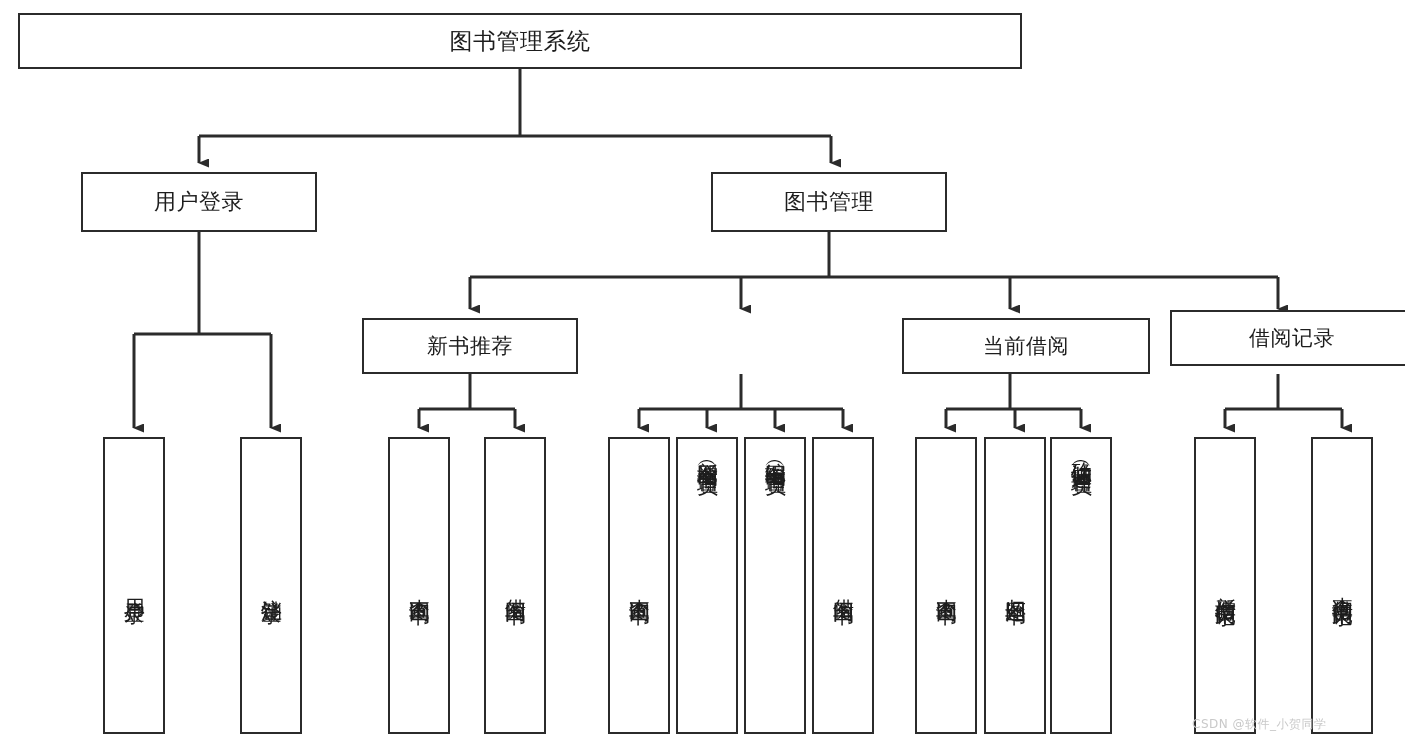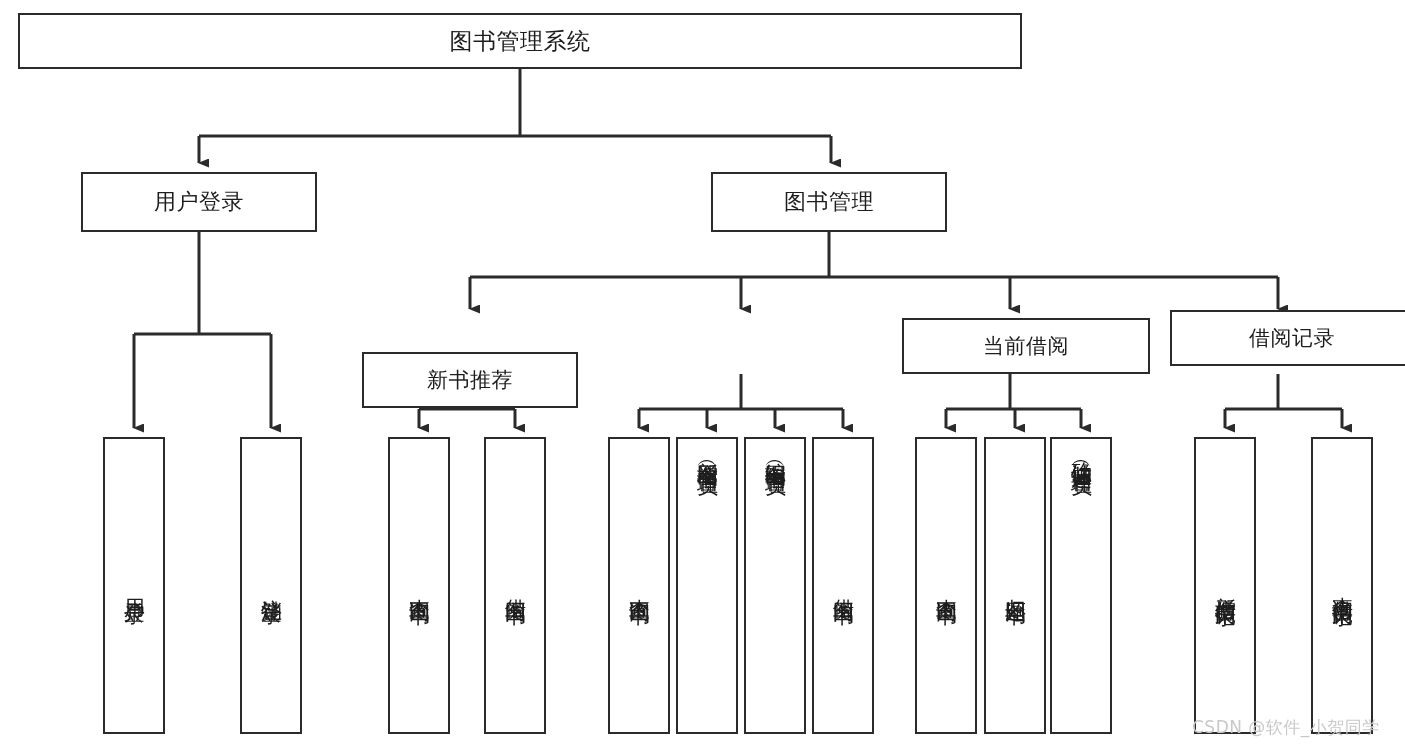--- a/index.html
+++ b/index.html
@@ -61,21 +61,21 @@
     align-items: center;
     padding-top: 0;
   }
   .lvl-root .node-label { font-size: 23px; }
   .lvl-2 .node-label { font-size: 22px; }
   .lvl-3 .node-label { font-size: 21px; }
   .lvl-leaf .node-label { font-size: 21px; }
   .watermark {
     position: absolute;
     color: #c9c9c9;
-    font-size: 17px;
+    font-size: 12px;
     white-space: nowrap;
     letter-spacing: 0.5px;
     pointer-events: none;
   }
 </style>
 </head>
 <body>
 
 <div id="diagram-root">
 
@@ -146,21 +146,21 @@
   </div>
 
   <div class="node-box horizontal lvl-2" style="left:81px; top:172px; width:236px; height:60px;">
     <span class="node-label">用户登录</span>
   </div>
 
   <div class="node-box horizontal lvl-2" style="left:711px; top:172px; width:236px; height:60px;">
     <span class="node-label">图书管理</span>
   </div>
 
-  <div class="node-box horizontal lvl-3" style="left:362px; top:318px; width:216px; height:56px;margin-top:34px;">
+  <div class="node-box horizontal lvl-3" style="left:362px; top:318px; width:216px; height:56px;">
     <span class="node-label">新书推荐</span>
   </div>
 
 
   <div class="node-box horizontal lvl-3" style="left:902px; top:318px; width:248px; height:56px;">
     <span class="node-label">当前借阅</span>
   </div>
 
   <div class="node-box horizontal lvl-3" style="left:1170px; top:310px; width:244px; height:56px;">
     <span class="node-label">借阅记录</span>

